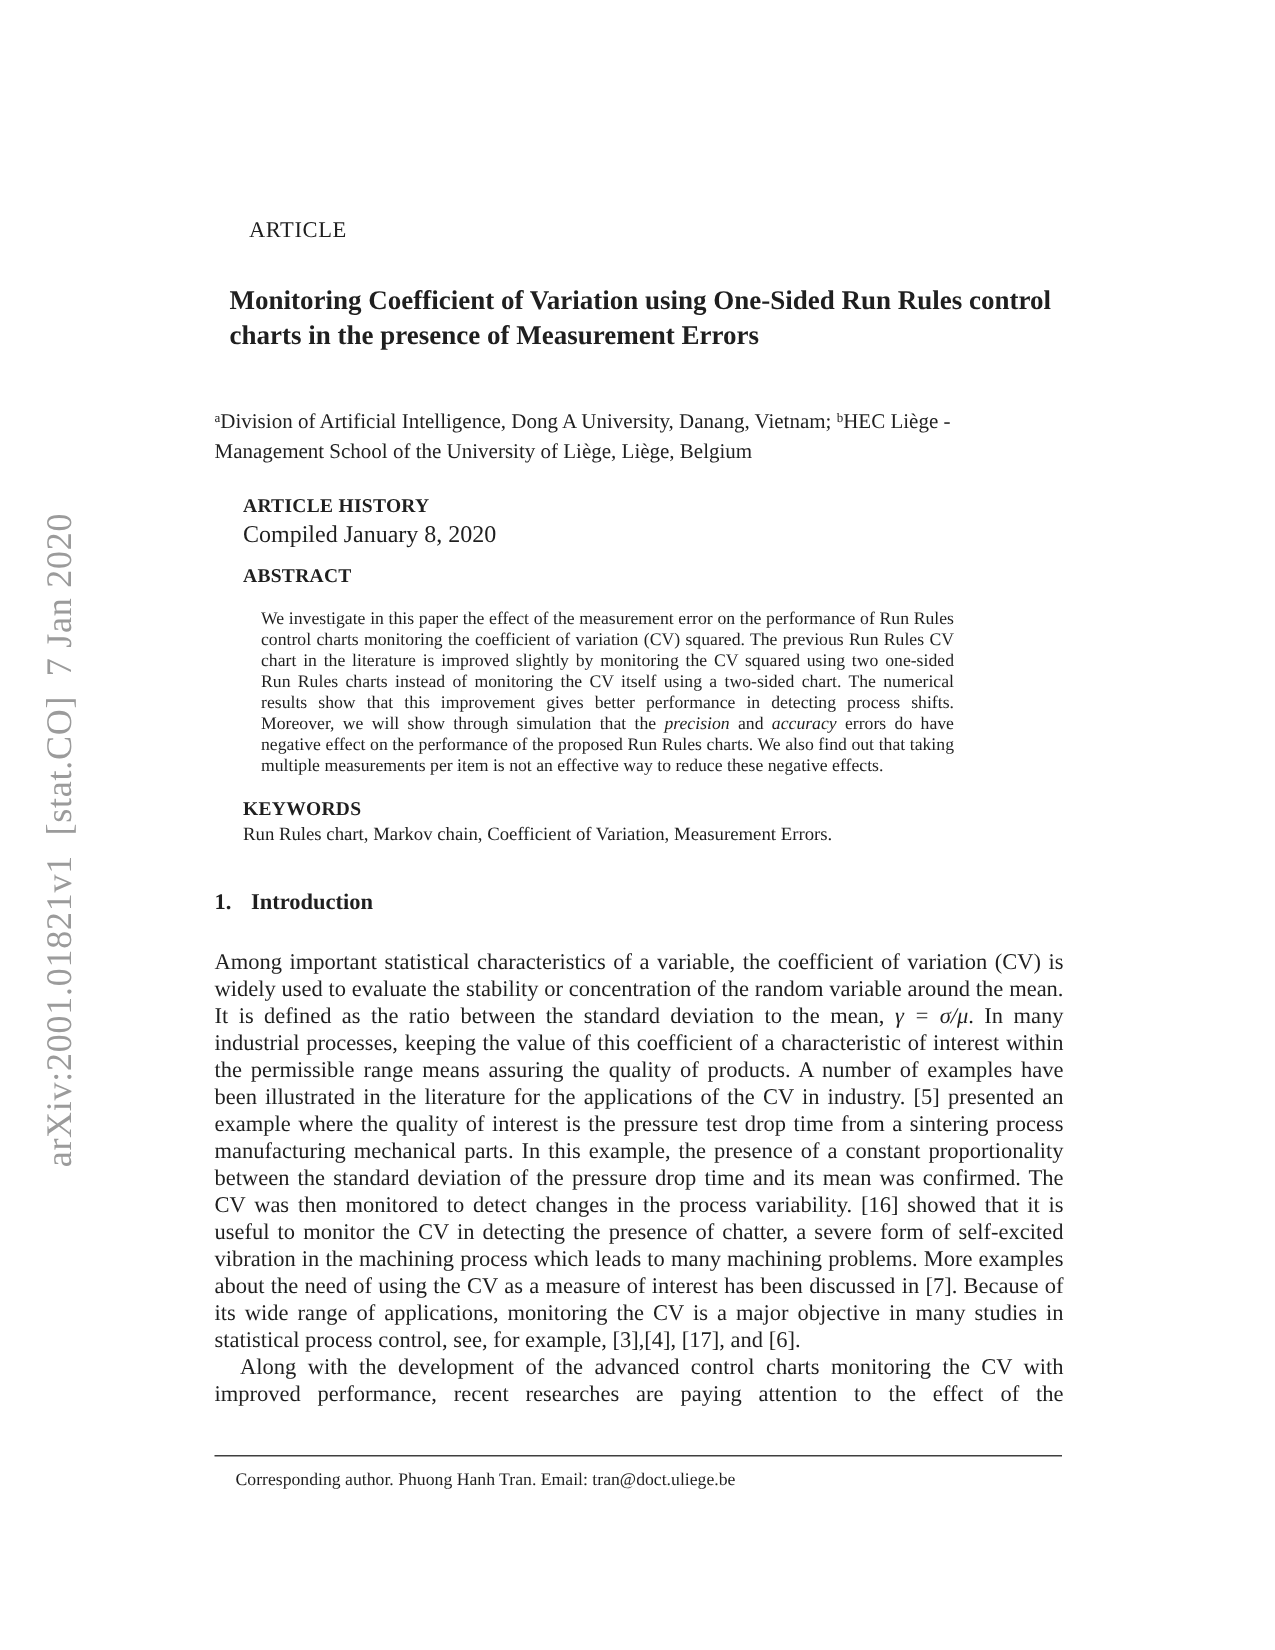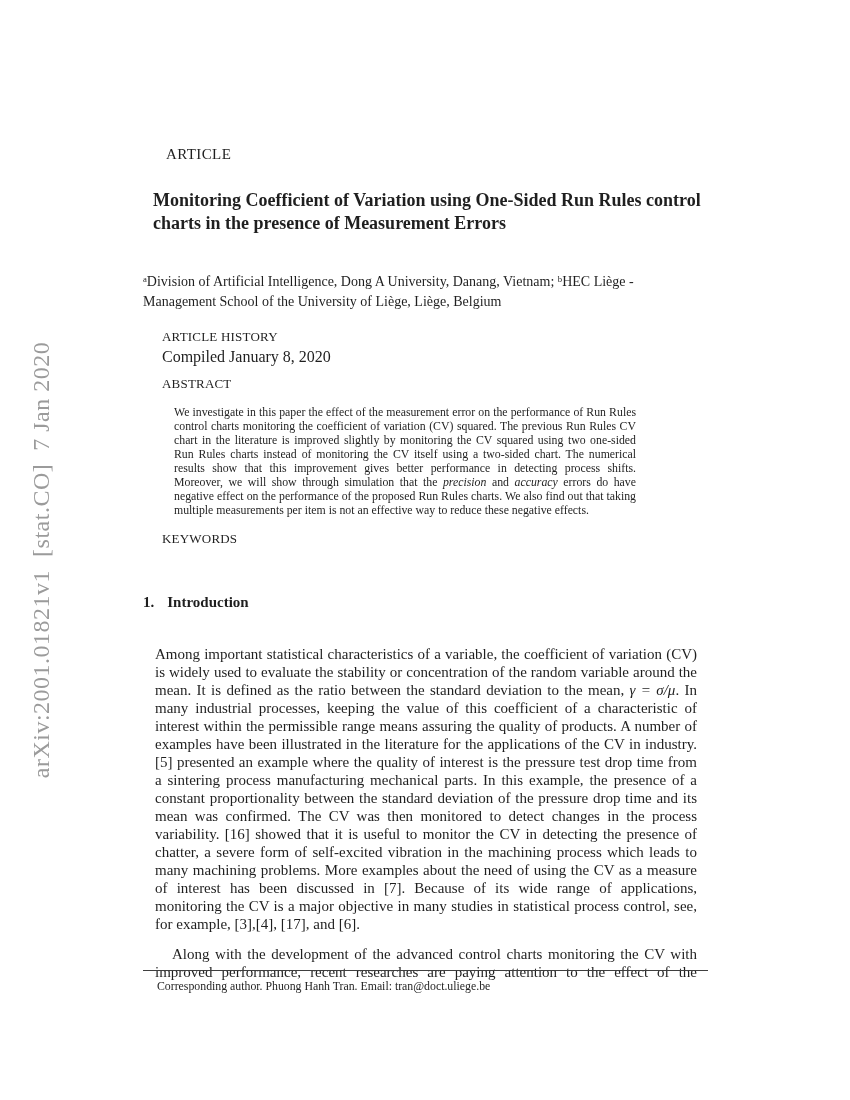--- a/index.html
+++ b/index.html
@@ -66,21 +66,21 @@
     top: 272px;
     width: 566px;
     font-size: 14px;
     line-height: 20px;
   }
 
   .meta-heading {
     position: absolute;
     left: 162px;
     font-size: 13px;
-    font-weight: normal;
+    font-weight: bold;
     letter-spacing: 0.2px;
   }
   .history-heading { top: 329px; }
   .compiled {
     position: absolute;
     left: 162px;
     top: 348px;
     font-size: 16px;
   }
   .abstract-heading { top: 376px; }
@@ -114,21 +114,21 @@
 
   .intro {
     position: absolute;
     left: 143px;
     top: 633px;
     width: 566px;
     font-size: 15px;
     line-height: 18px;
     text-align: justify;
   }
-  .intro p { margin: 12px; }
+  .intro p { margin: 0; }
   .intro p.indent {
     text-indent: 17px;
     text-align-last: justify;
   }
 
   .footnote-rule {
     position: absolute;
     left: 143px;
     top: 970px;
     width: 565px;
@@ -159,20 +159,21 @@
 
   <div class="affiliation"><sup class="affmark">a</sup><span>Division of Artificial Intelligence, Dong A University, Danang, Vietnam; </span><sup class="affmark">b</sup><span>HEC Liège - Management School of the University of Liège, Liège, Belgium</span></div>
 
   <div class="meta-heading history-heading">ARTICLE HISTORY</div>
   <div class="compiled">Compiled January 8, 2020</div>
 
   <div class="meta-heading abstract-heading">ABSTRACT</div>
   <p class="abstract-text"><span>We investigate in this paper the effect of the measurement error on the performance of Run Rules control charts monitoring the coefficient of variation (CV) squared. The previous Run Rules CV chart in the literature is improved slightly by monitoring the CV squared using two one-sided Run Rules charts instead of monitoring the CV itself using a two-sided chart. The numerical results show that this improvement gives better performance in detecting process shifts. Moreover, we will show through simulation that the </span><em>precision</em><span> and </span><em>accuracy</em><span> errors do have negative effect on the performance of the proposed Run Rules charts. We also find out that taking multiple measurements per item is not an effective way to reduce these negative effects.</span></p>
 
   <div class="meta-heading keywords-heading">KEYWORDS</div>
+  <div class="keywords-text">Run Rules chart, Markov chain, Coefficient of Variation, Measurement Errors.</div>
 
   <div class="section-heading"><span class="section-number">1.</span><span>Introduction</span></div>
 
   <div class="intro">
     <p><span>Among important statistical characteristics of a variable, the coefficient of variation (CV) is widely used to evaluate the stability or concentration of the random variable around the mean. It is defined as the ratio between the standard deviation to the mean, </span><em class="math">γ = σ/μ</em><span>. In many industrial processes, keeping the value of this coefficient of a characteristic of interest within the permissible range means assuring the quality of products. A number of examples have been illustrated in the literature for the applications of the CV in industry. [5] presented an example where the quality of interest is the pressure test drop time from a sintering process manufacturing mechanical parts. In this example, the presence of a constant proportionality between the standard deviation of the pressure drop time and its mean was confirmed. The CV was then monitored to detect changes in the process variability. [16] showed that it is useful to monitor the CV in detecting the presence of chatter, a severe form of self-excited vibration in the machining process which leads to many machining problems. More examples about the need of using the CV as a measure of interest has been discussed in [7]. Because of its wide range of applications, monitoring the CV is a major objective in many studies in statistical process control, see, for example, [3],[4], [17], and [6].</span></p>
     <p class="indent">Along with the development of the advanced control charts monitoring the CV with improved performance, recent researches are paying attention to the effect of the</p>
   </div>
 
   <div class="footnote-rule"></div>
   <div class="footnote">Corresponding author. Phuong Hanh Tran. Email: tran@doct.uliege.be</div>

